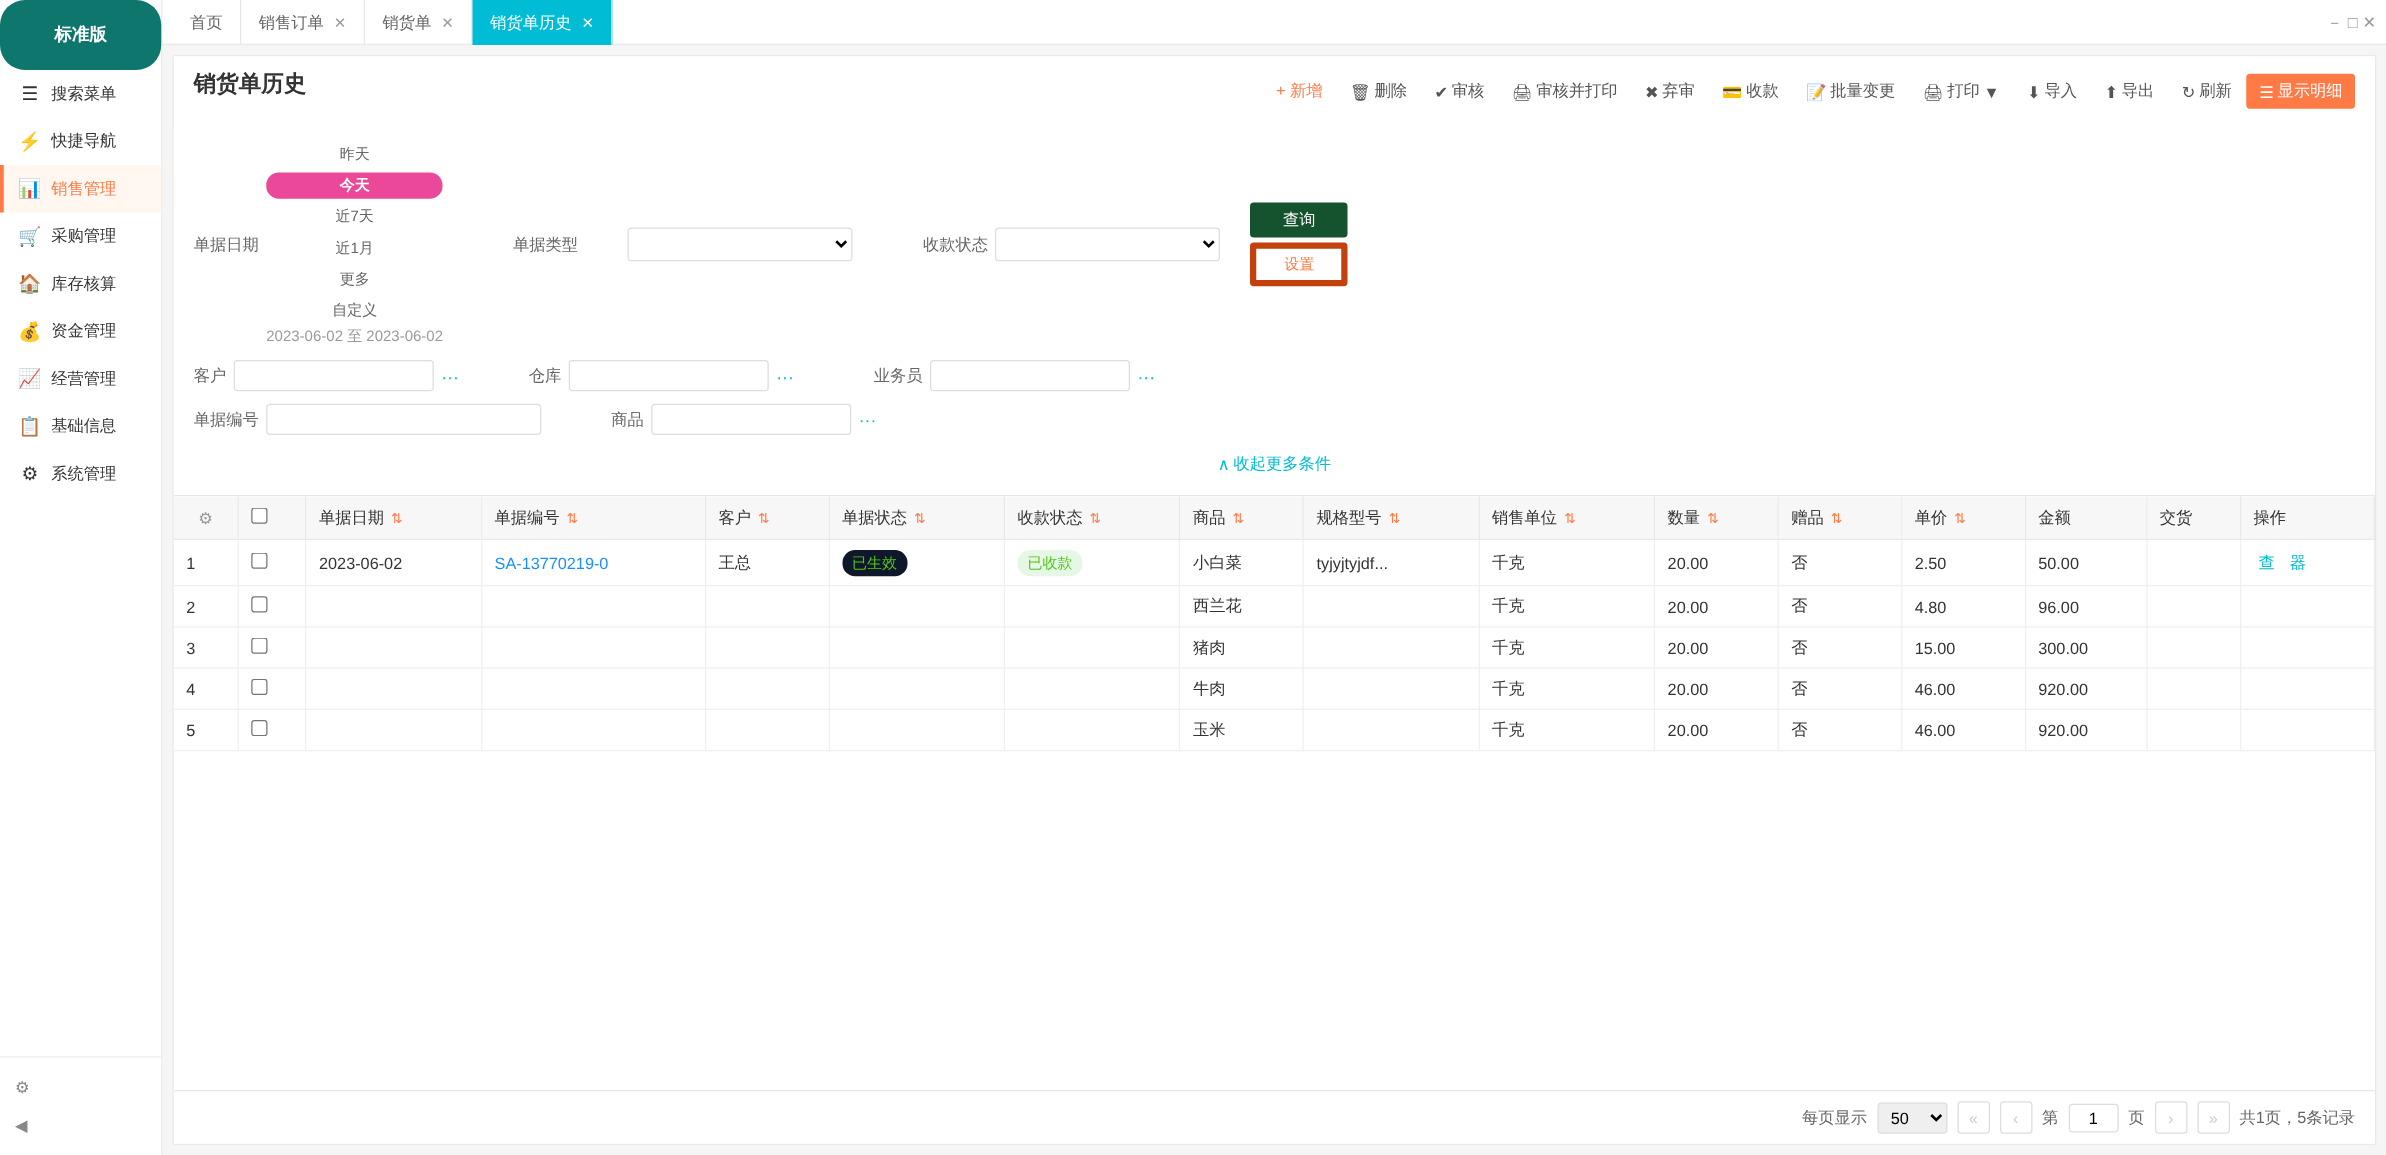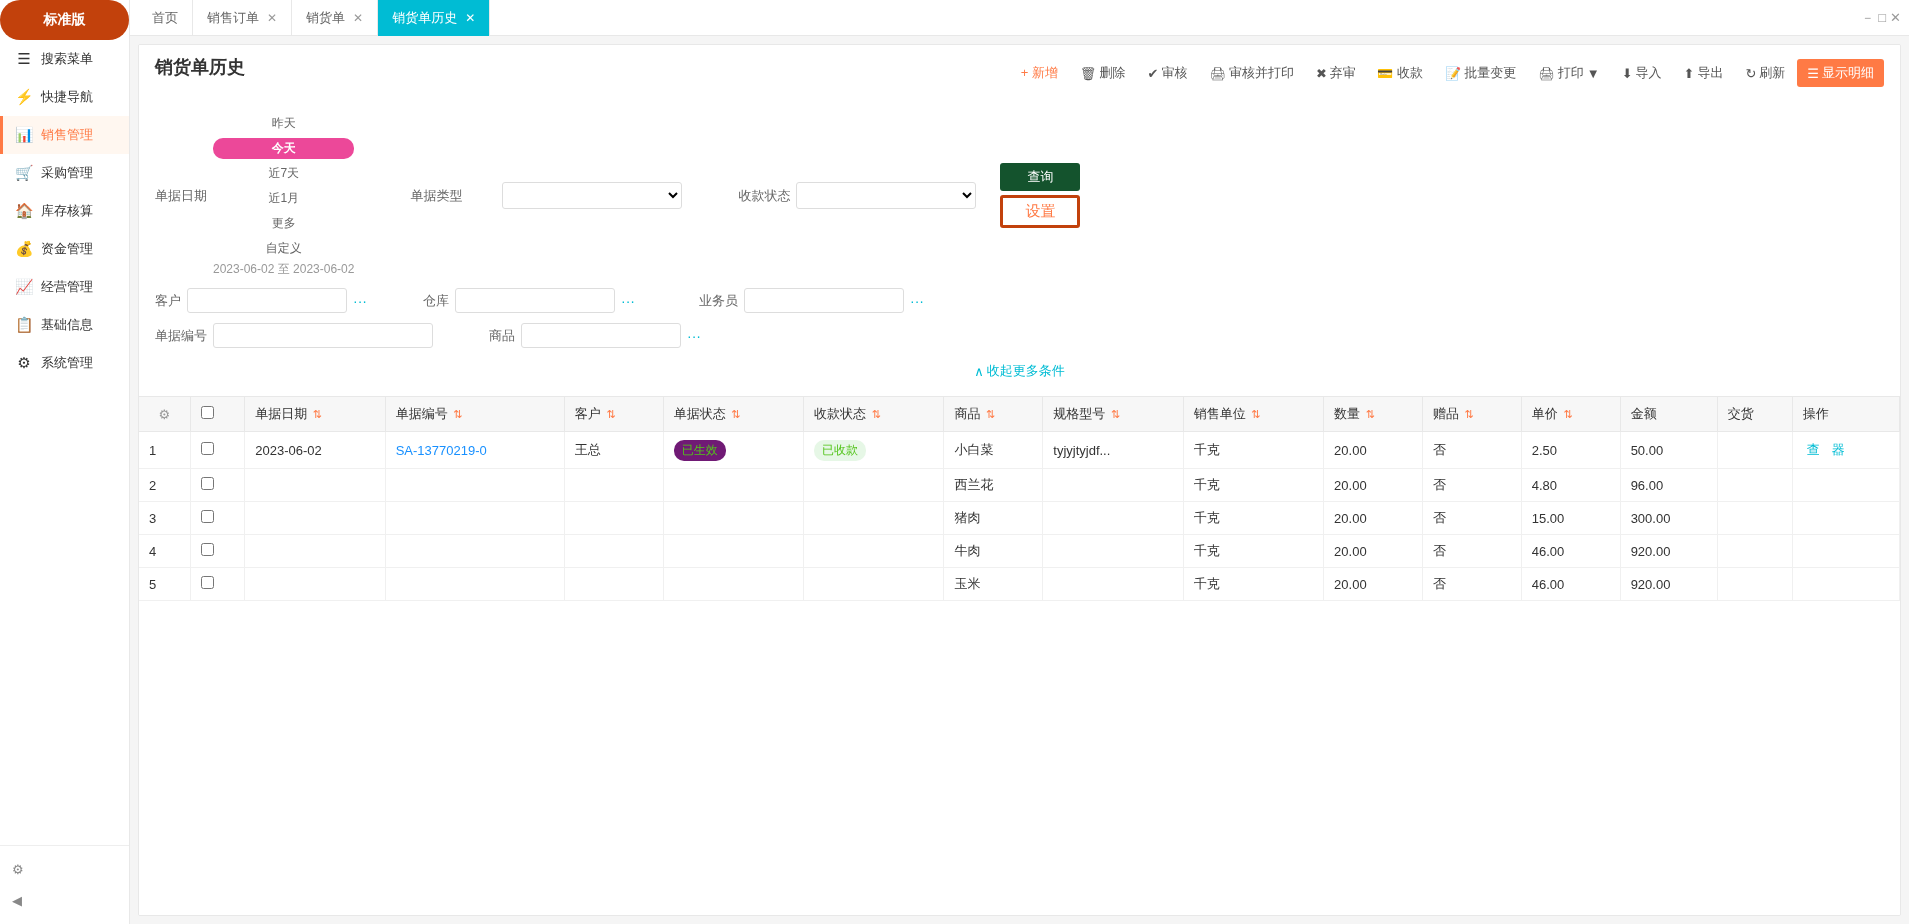--- a/index.html
+++ b/index.html
@@ -8,22 +8,22 @@
     
     .sidebar {
       width: 130px;
       background: #fff;
       border-right: 1px solid #e8e8e8;
       display: flex;
       flex-direction: column;
       flex-shrink: 0;
     }
     .sidebar-logo {
-      height: 40px;
-      background: #c2410c;
+      height: 56px;
+      background: #0f766e;
       display: flex;
       align-items: center;
       justify-content: center;
       color: #fff;
       font-size: 14px;
       font-weight: bold;
       border-radius: 20px;
     }
     .sidebar-item {
       display: flex;
@@ -203,25 +203,25 @@
       color: #fff;
       border: none;
       padding: 5px 16px;
       border-radius: 3px;
       cursor: pointer;
       font-size: 13px;
     }
     .settings-btn {
       background: #fff;
       color: #ff7a45;
-      border: 3px solid #c2410c;
+      border: 5px solid #c2410c;
       padding: 4px 22px;
       border-radius: 3px;
       cursor: pointer;
-      font-size: 15px;
+      font-size: 12px;
     }
 
     
     .table-container {
       flex: 1;
       overflow: auto;
       background: #fff;
       margin: 0;
     }
     table {
@@ -249,21 +249,21 @@
       border-right: 1px solid #f0f0f0;
       color: #333;
       white-space: nowrap;
     }
     .status-badge {
       display: inline-block;
       padding: 2px 8px;
       border-radius: 10px;
       font-size: 12px;
     }
-    .status-active { background: #701a75; color: #52c41a; }
+    .status-active { background: #0f172a; color: #52c41a; }
     .status-paid { background: #e6f7e6; color: #52c41a; }
     .link-text { color: #1890ff; cursor: pointer; text-decoration: none; }
     .table-actions { display: flex; gap: 4px; }
     .tbl-act-btn {
       color: #00bcd4;
       cursor: pointer;
       font-size: 13px;
       padding: 2px 4px;
     }
     .settings-col {
@@ -725,15 +725,31 @@
                 <td>46.00</td>
                 <td>920.00</td>
                 <td></td>
                 <td></td>
               </tr>
             </tbody>
         </table>
       </div>
 
 
+      <div class="pagination">
+        <span class="page-info">每页显示</span>
+        <select class="page-size-select">
+          <option value="50">50</option>
+          <option value="100">100</option>
+          <option value="200">200</option>
+        </select>
+        <button class="page-btn disabled">«</button>
+        <button class="page-btn disabled">‹</button>
+        <span class="page-info">第</span>
+        <input class="page-input" type="text" value="1" style="">
+        <span class="page-info">页</span>
+        <button class="page-btn disabled">›</button>
+        <button class="page-btn disabled">»</button>
+        <span class="page-info">共1页，5条记录</span>
+      </div>
     </div>
   </div>
 </div>
 
 </body></html>

